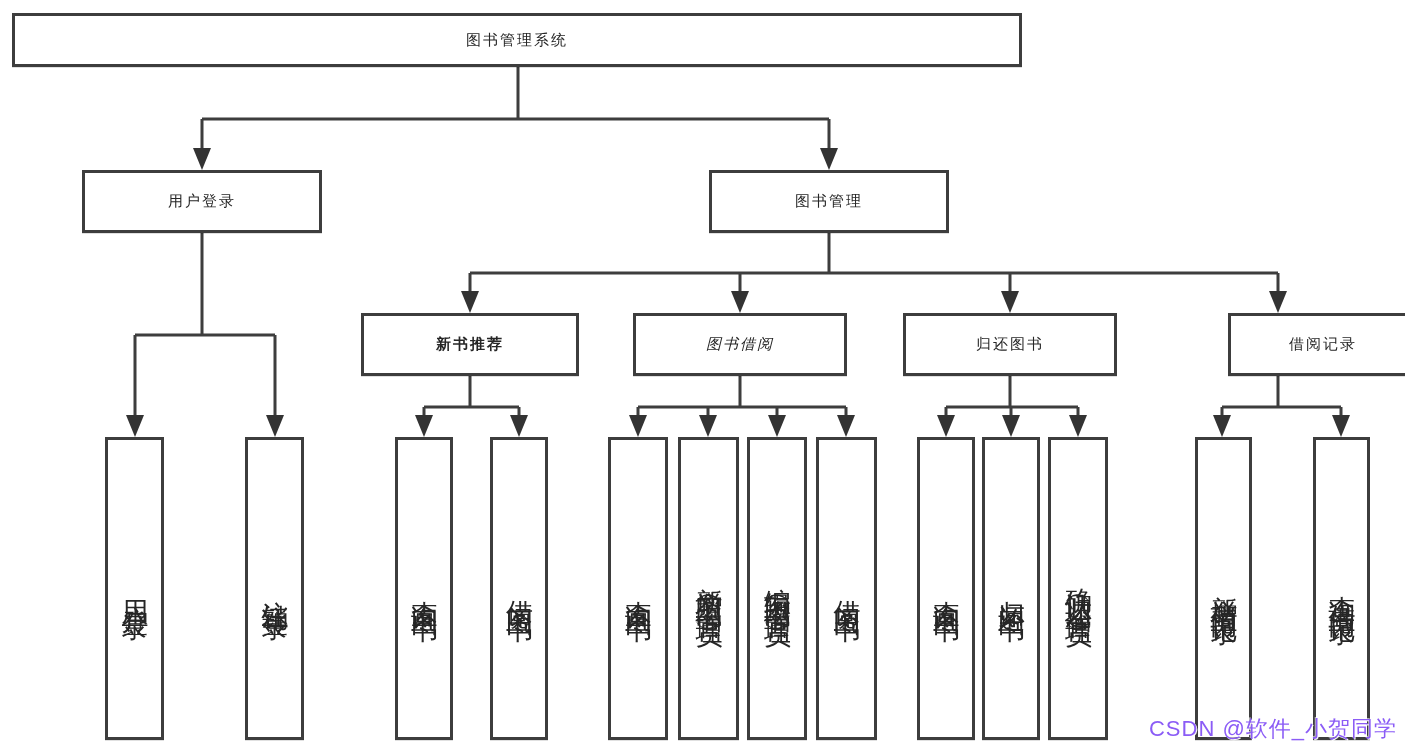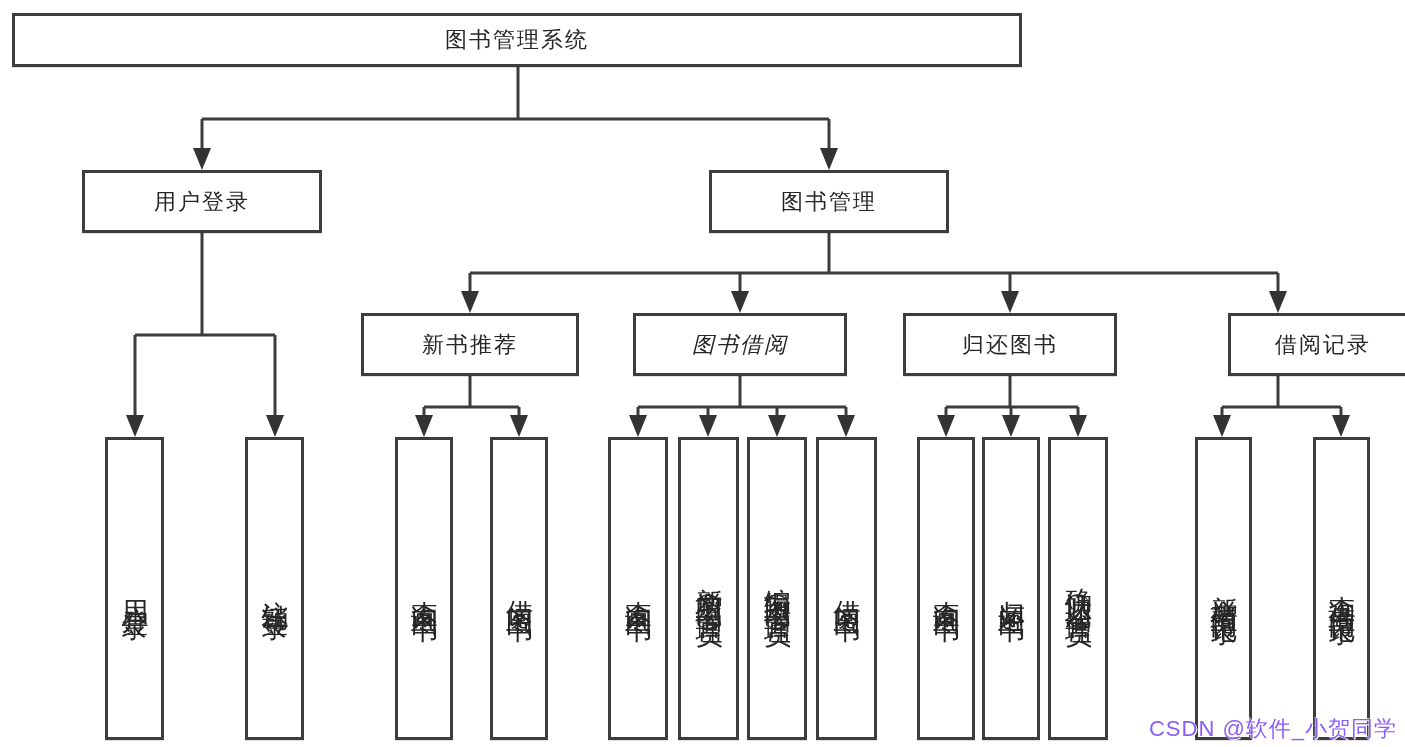--- a/index.html
+++ b/index.html
@@ -13,21 +13,21 @@
   .stage { position: relative; width: 1405px; height: 747px; background: #ffffff; }
   svg.connectors { position: absolute; left: 0; top: 0; width: 1405px; height: 747px; }
   .node {
     position: absolute;
     background: #ffffff;
     border: 3px solid #3d3d3d;
     display: flex;
     align-items: center;
     justify-content: center;
     color: #262626;
-    font-size: 22px;
+    font-size: 15px;
     letter-spacing: 2px;
     white-space: nowrap;
     box-shadow: 0 1px 0 rgba(0,0,0,0.12);
     z-index: 2;
   }
   .vnode {
     writing-mode: vertical-rl;
     text-orientation: mixed;
     font-size: 27px;
     letter-spacing: 5px;
@@ -93,21 +93,21 @@
       <polygon points="1213,415 1231,415 1222,437"></polygon>
       <polygon points="1332,415 1350,415 1341,437"></polygon>
     </g>
   </svg>
 
   <div class="node" style="left:12px; top:13px; width:1010px; height:54px;">图书管理系统</div>
 
   <div class="node" style="left:82px; top:170px; width:240px; height:63px;">用户登录</div>
   <div class="node" style="left:709px; top:170px; width:240px; height:63px;text-align:right;">图书管理</div>
 
-  <div class="node" style="left:361px; top:313px; width:218px; height:63px;">新书推荐</div>
+  <div class="node" style="left:361px; top:313px; width:218px; height:63px;font-weight:bold;">新书推荐</div>
   <div class="node" style="left:633px; top:313px; width:214px; height:63px;font-style:italic;">图书借阅</div>
   <div class="node" style="left:903px; top:313px; width:214px; height:63px;">归还图书</div>
   <div class="node" style="left:1228px; top:313px; width:190px; height:63px;">借阅记录</div>
 
   <div class="node vnode" style="left:105px; top:437px; width:59px; height:303px;">用户登录</div>
   <div class="node vnode" style="left:245px; top:437px; width:59px; height:303px;">注销登录</div>
 
   <div class="node vnode" style="left:395px; top:437px; width:58px; height:303px;">查询图书</div>
   <div class="node vnode" style="left:490px; top:437px; width:58px; height:303px;">借阅图书</div>
 

